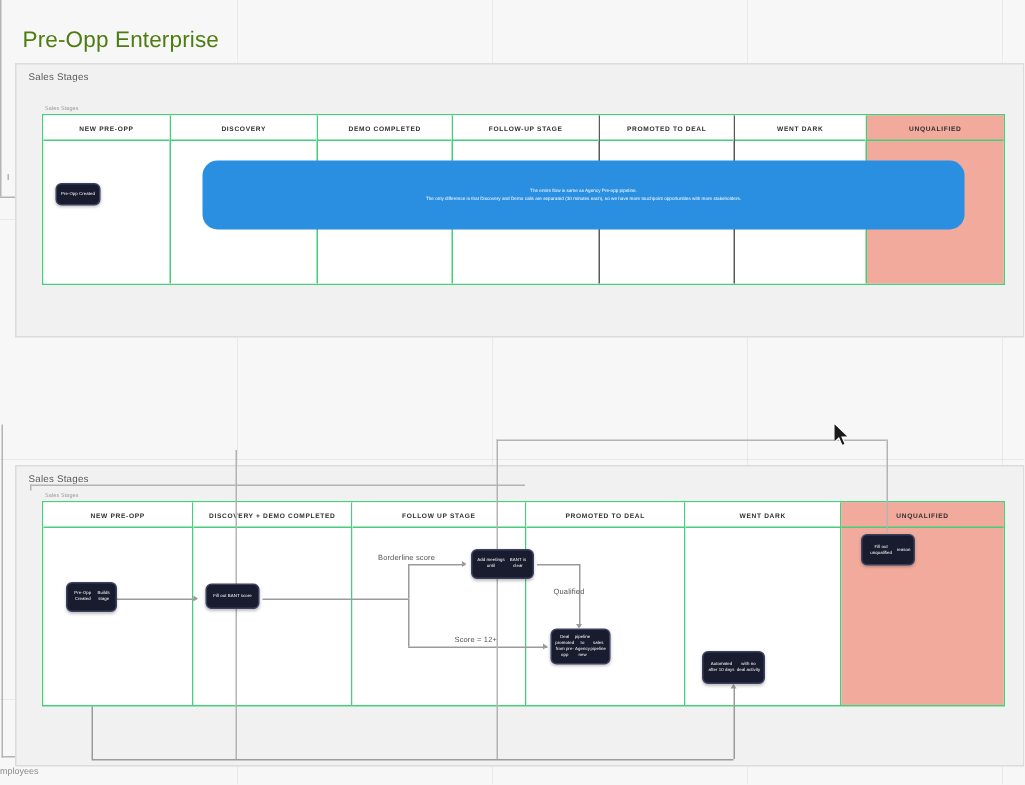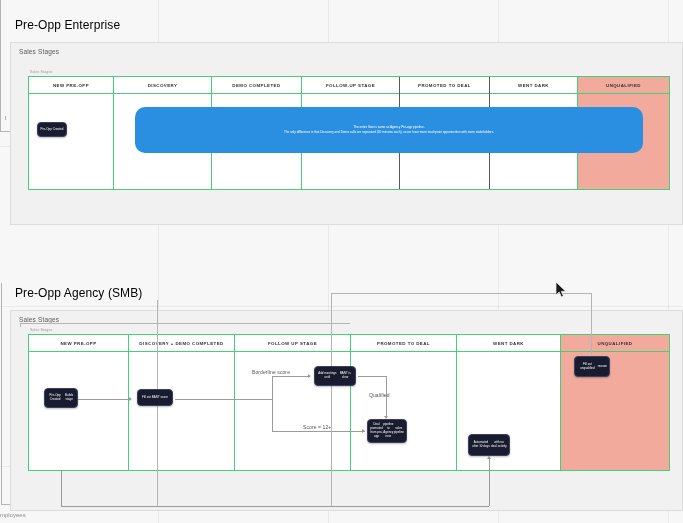--- a/index.html
+++ b/index.html
@@ -27,22 +27,22 @@
       linear-gradient(to right, rgba(0,0,0,0.055) 1px, transparent 1px),
       linear-gradient(to bottom, rgba(0,0,0,0.055) 1px, transparent 1px);
     background-size: 170px 160px;
     background-position: -12px -14px;
     pointer-events: none;
   }
 
   
   .board-title {
     position: absolute;
-    color: #000000;
-    font-size: 12px;
+    color: #4d7c0f;
+    font-size: 15px;
     font-weight: 400;
     letter-spacing: 0.1px;
     white-space: nowrap;
   }
   #title-enterprise { left: 15px; top: 18px; }
   #title-agency     { left: 15px; top: 286px; }
 
   
   .frame {
     position: absolute;
@@ -255,21 +255,20 @@
 
   <div class="node" style="left:37px; top:122px; width:30px; height:15px;">Pre-Opp Created</div>
 
   <div id="blue-note">
     <div>
       <div>The entire flow is same as Agency Pre-opp pipeline.</div>
       <div>The only difference is that Discovery and Demo calls are separated (30 minutes each), so we have more touchpoint opportunities with more stakeholders.</div>
     </div>
   </div>
 
-  <div class="board-title" id="title-agency">Pre-Opp Agency (SMB)</div>
 
   <div class="frame" id="frame-agency">
     <div class="frame-label">Sales Stages</div>
   </div>
 
   <div class="grid-caption" style="left:30px; top:328px;">Sales Stages</div>
 
   <div class="lanes" id="lanes-agency">
     <div class="lane sep-green" style="flex:0 0 100px;">
       <div class="lane-header">NEW PRE-OPP</div>

